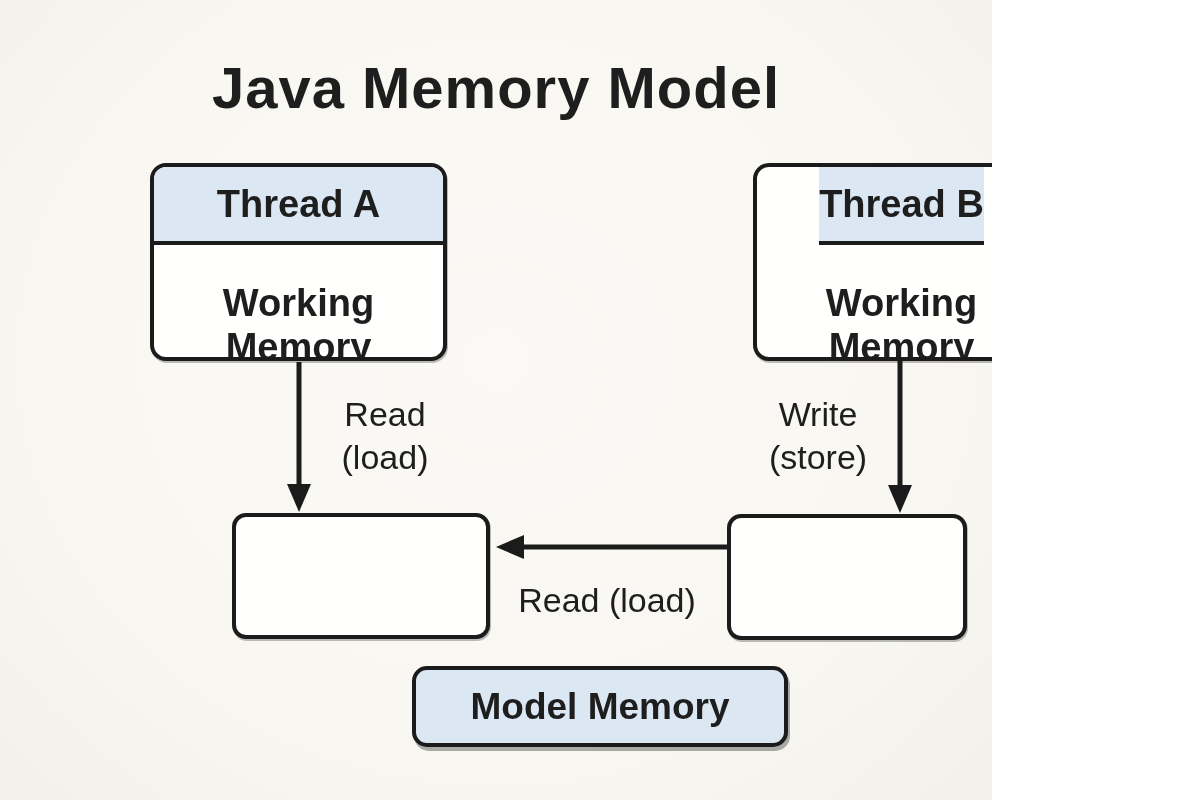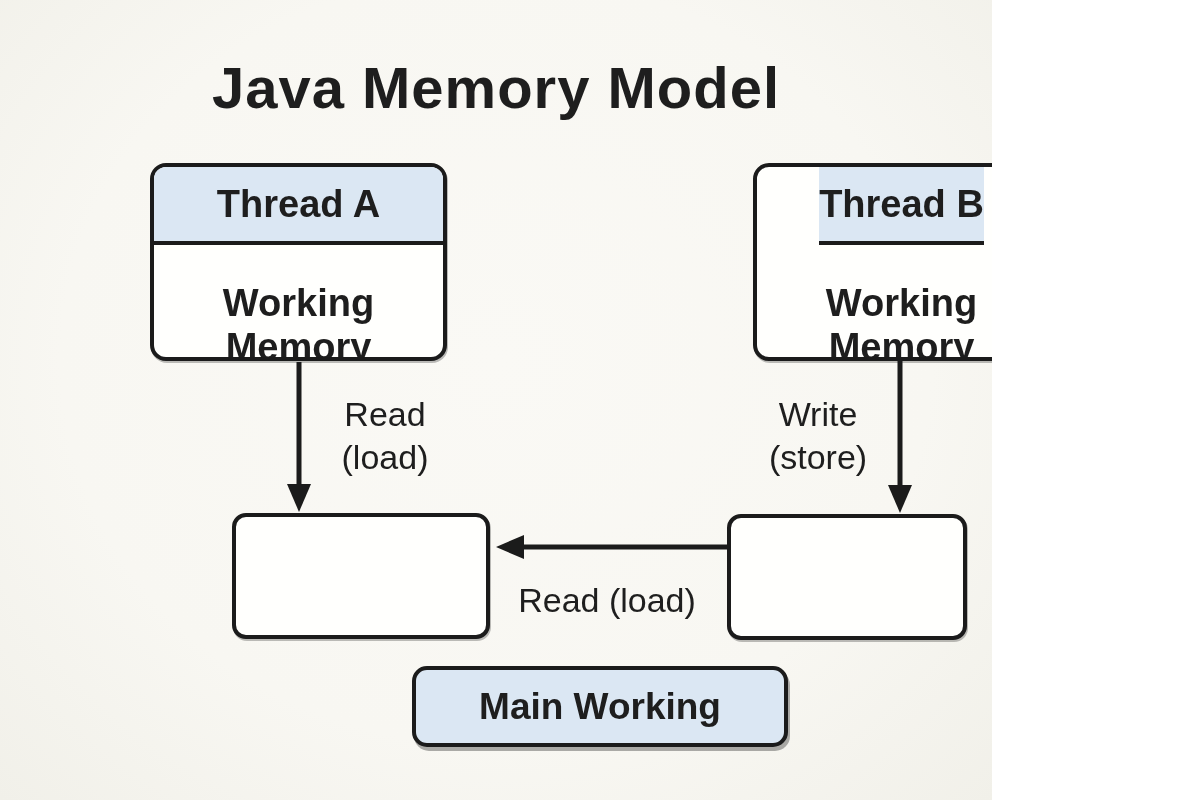--- a/index.html
+++ b/index.html
@@ -102,21 +102,21 @@
 
   <div class="node thread-box" id="thread-b">
     <div class="head">Thread B</div>
     <div class="body">Working Memory</div>
   </div>
 
   <div class="node" id="buffer-a"></div>
   <div class="node" id="buffer-b"></div>
 
   <div class="node" id="main-memory">
-    <span>Main Working</span>
+    <span>Model Memory</span>
   </div>
 
   <svg class="arrows" viewBox="0 0 1200 800" aria-hidden="true">
     <g>
       <line x1="299" y1="362" x2="299" y2="490"></line>
       <polygon points="299,512 287,484 311,484"></polygon>
     </g>
     <g>
       <line x1="900" y1="361" x2="900" y2="490"></line>
       <polygon points="900,513 888,485 912,485"></polygon>

